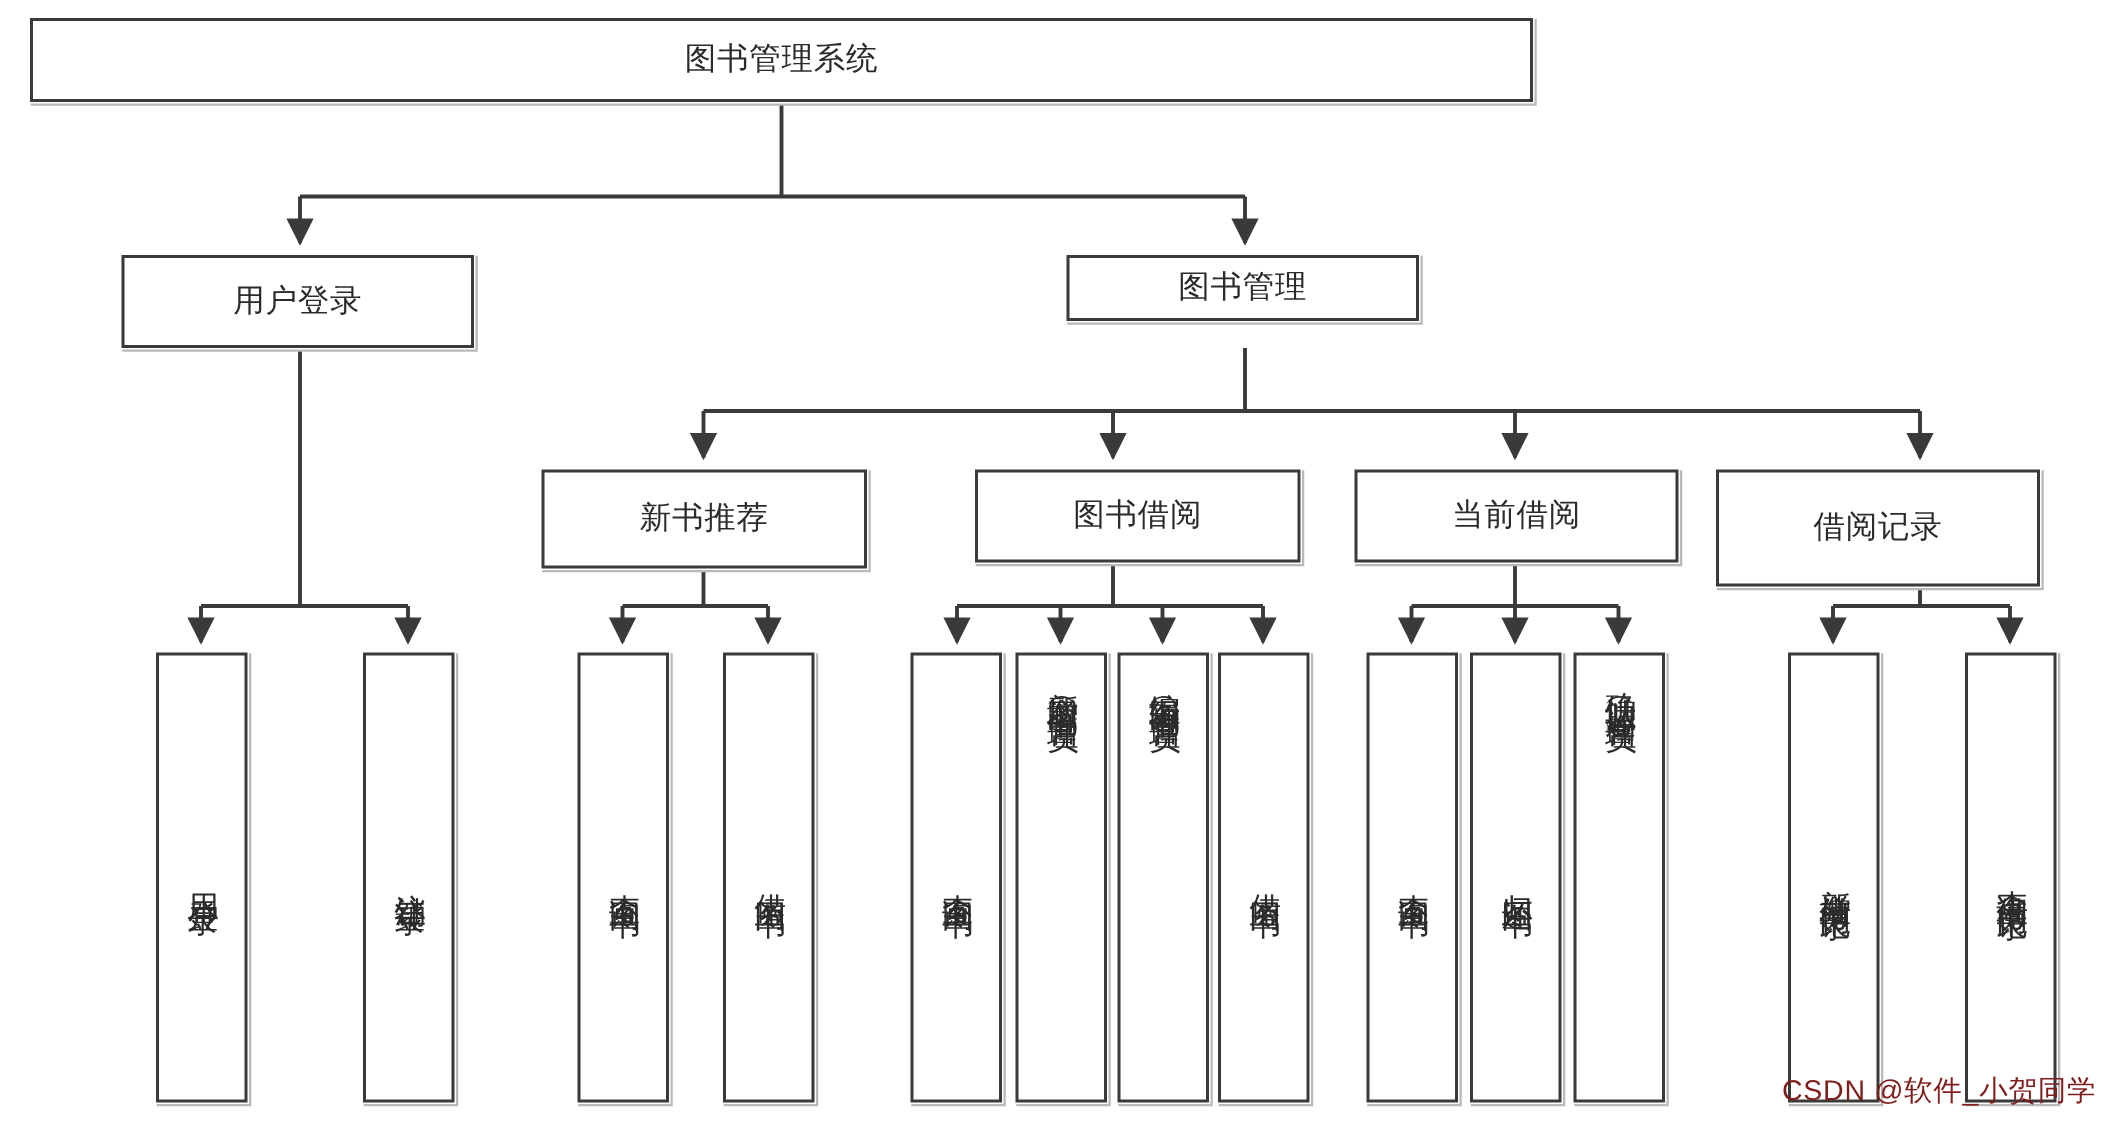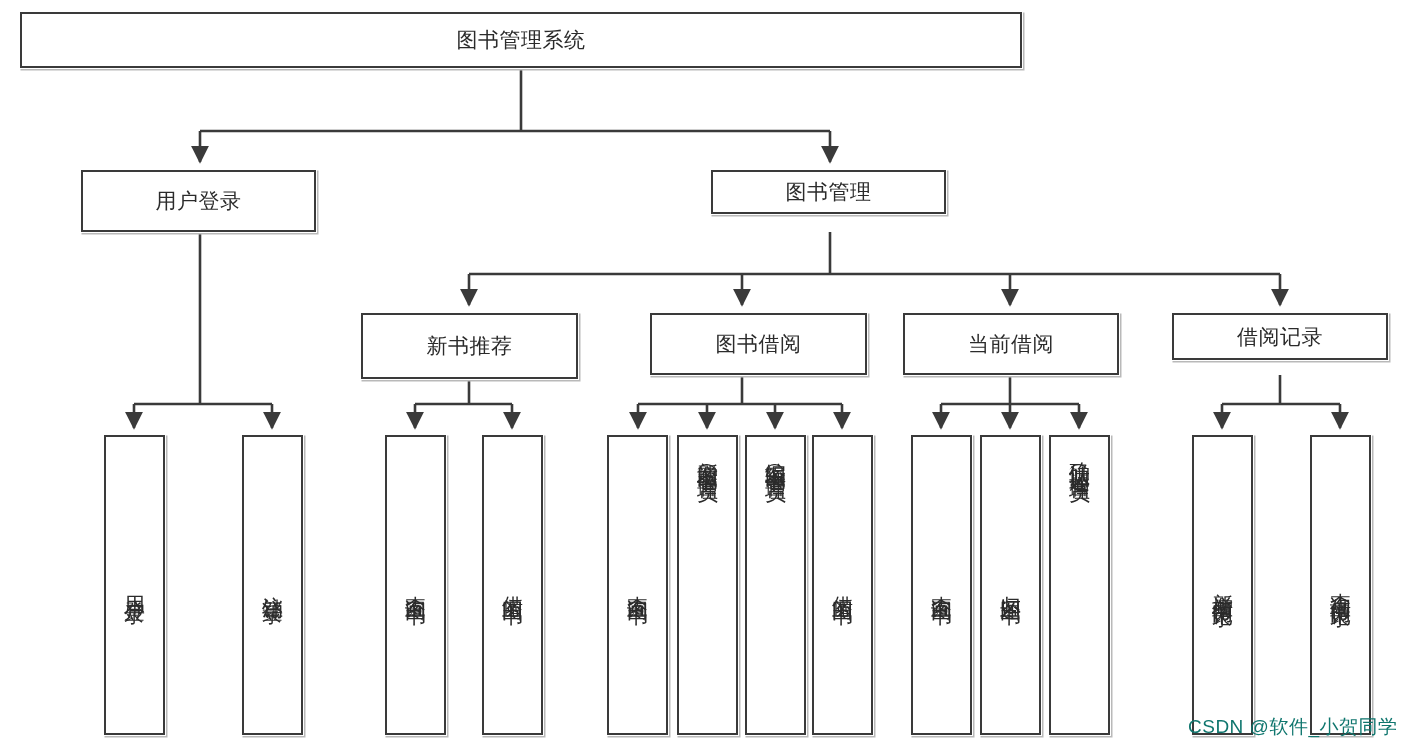--- a/index.html
+++ b/index.html
@@ -56,21 +56,21 @@
     line-height: 1.05;
     letter-spacing: 3px;
     white-space: nowrap;
   }
   .node.leaf.short {
     align-items: center;
     padding-top: 0;
   }
   .watermark {
     position: absolute;
-    color: #0f766e;
+    color: #7f1d1d;
     font-size: 19px;
     letter-spacing: 0.5px;
     white-space: nowrap;
     user-select: none;
   }
 </style>
 </head>
 <body>
 
 <div id="canvas">
@@ -138,21 +138,21 @@
 
   <div class="node" style="left:361px; top:313px; width:217px; height:66px;">
     <span class="label">新书推荐</span>
   </div>
   <div class="node" style="left:634px; top:313px; width:217px; height:62px;margin-left:16px;">
     <span class="label">图书借阅</span>
   </div>
   <div class="node" style="left:903px; top:313px; width:216px; height:62px;">
     <span class="label">当前借阅</span>
   </div>
-  <div class="node" style="left:1172px; top:313px; width:216px; height:47px;">
+  <div class="node" style="left:1144px; top:313px; width:216px; height:78px;">
     <span class="label">借阅记录</span>
   </div>
 
   <div class="node leaf short" style="left:104px; top:435px; width:61px; height:300px;">
     <span class="label">用户登录</span>
   </div>
   <div class="node leaf short" style="left:242px; top:435px; width:61px; height:300px;">
     <span class="label">注销登录</span>
   </div>
 

